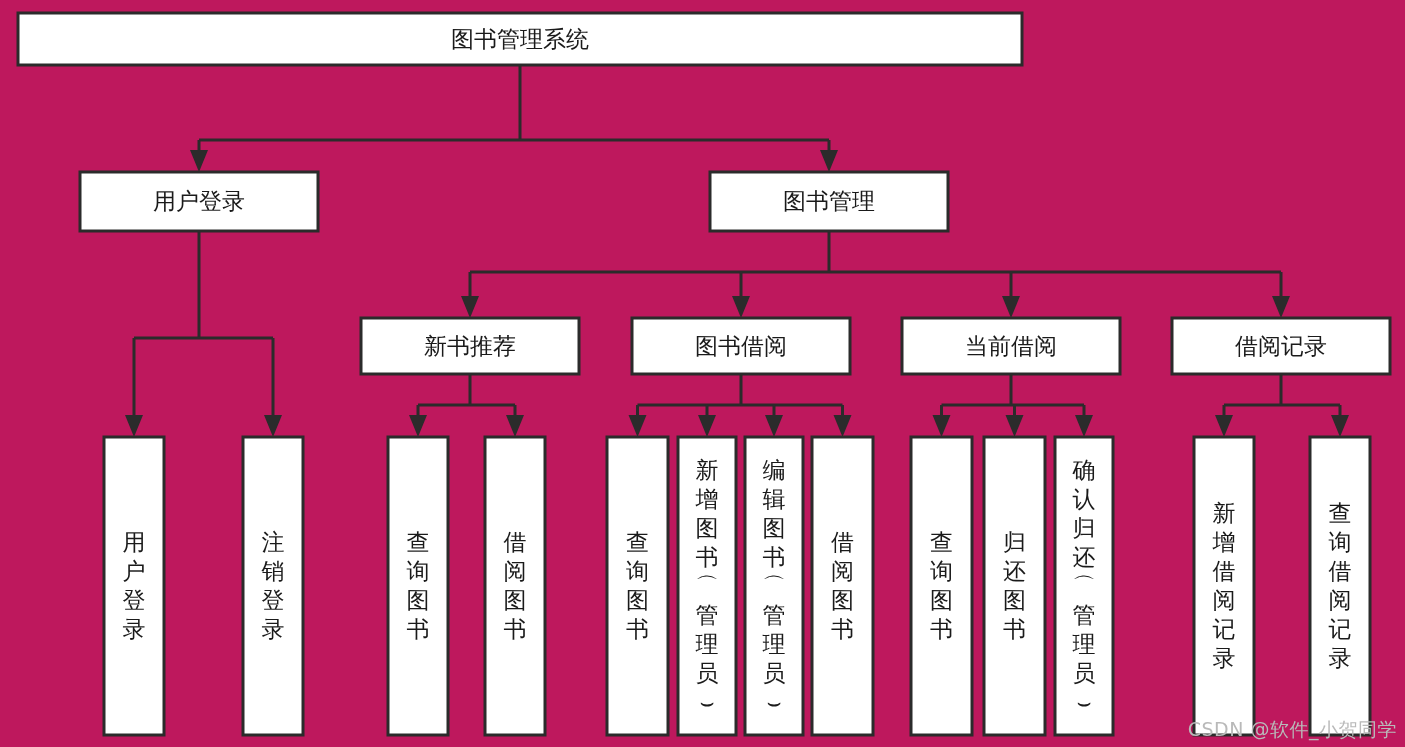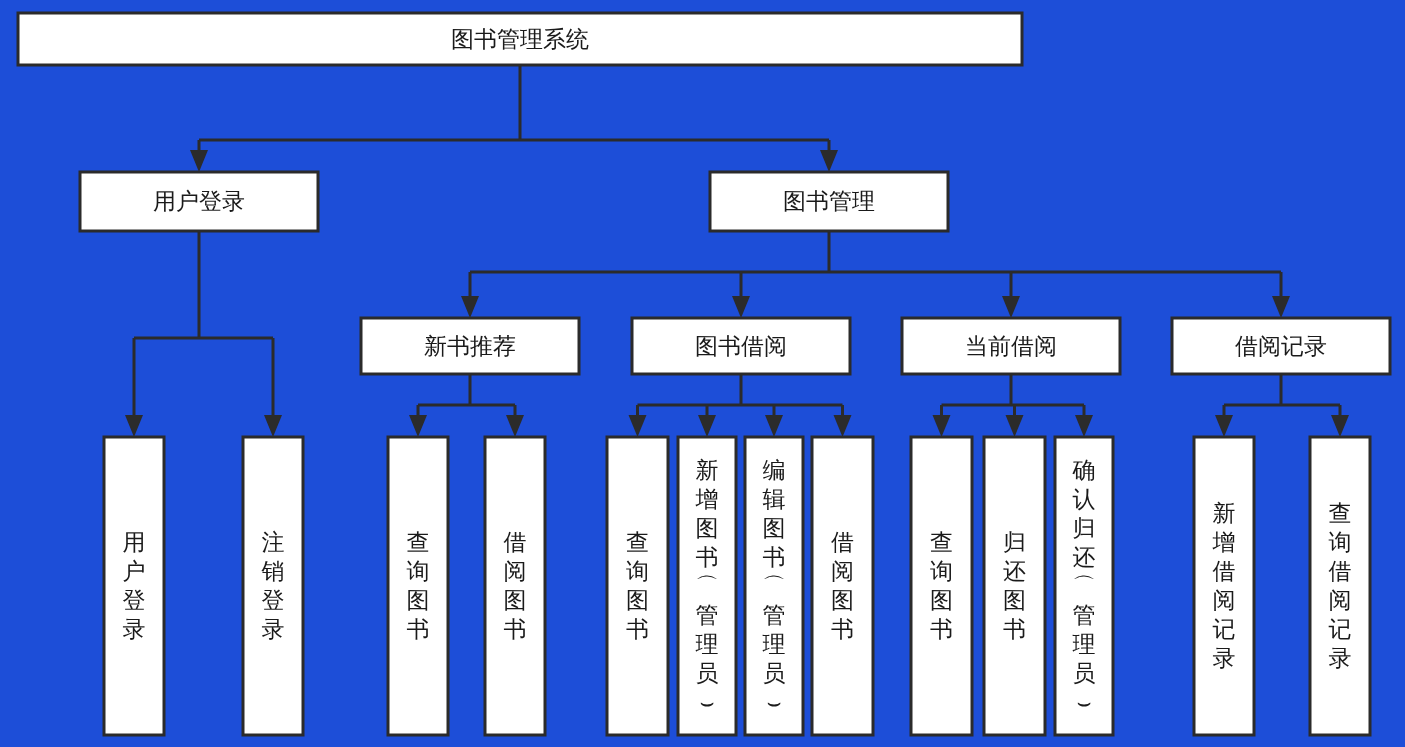--- a/index.html
+++ b/index.html
@@ -11,21 +11,21 @@
   body {
     width: 1405px;
     height: 747px;
     font-family: "DejaVu Sans", "Liberation Sans", sans-serif;
     overflow: hidden;
   }
   #diagram-root {
     position: relative;
     width: 1405px;
     height: 747px;
-    background: #1d4ed8;
+    background: #be185d;
   }
   svg#tree-svg {
     position: absolute;
     left: 0;
     top: 0;
     width: 1405px;
     height: 747px;
     display: block;
   }
   .node-rect {
@@ -205,13 +205,14 @@
           <rect x="1194" y="437" width="60" height="298" class="node-rect"></rect>
           <text x="1224" y="521" class="node-label-v"><tspan x="1224" dy="0">新</tspan><tspan x="1224" dy="29">增</tspan><tspan x="1224" dy="29">借</tspan><tspan x="1224" dy="29">阅</tspan><tspan x="1224" dy="29">记</tspan><tspan x="1224" dy="29">录</tspan></text>
         </g>
         <g>
           <rect x="1310" y="437" width="60" height="298" class="node-rect"></rect>
           <text x="1340" y="521" class="node-label-v"><tspan x="1340" dy="0">查</tspan><tspan x="1340" dy="29">询</tspan><tspan x="1340" dy="29">借</tspan><tspan x="1340" dy="29">阅</tspan><tspan x="1340" dy="29">记</tspan><tspan x="1340" dy="29">录</tspan></text>
         </g>
       </g>
   </svg>
 
+  <div class="watermark">CSDN @软件_小贺同学</div>
 </div>
 
 </body></html>

